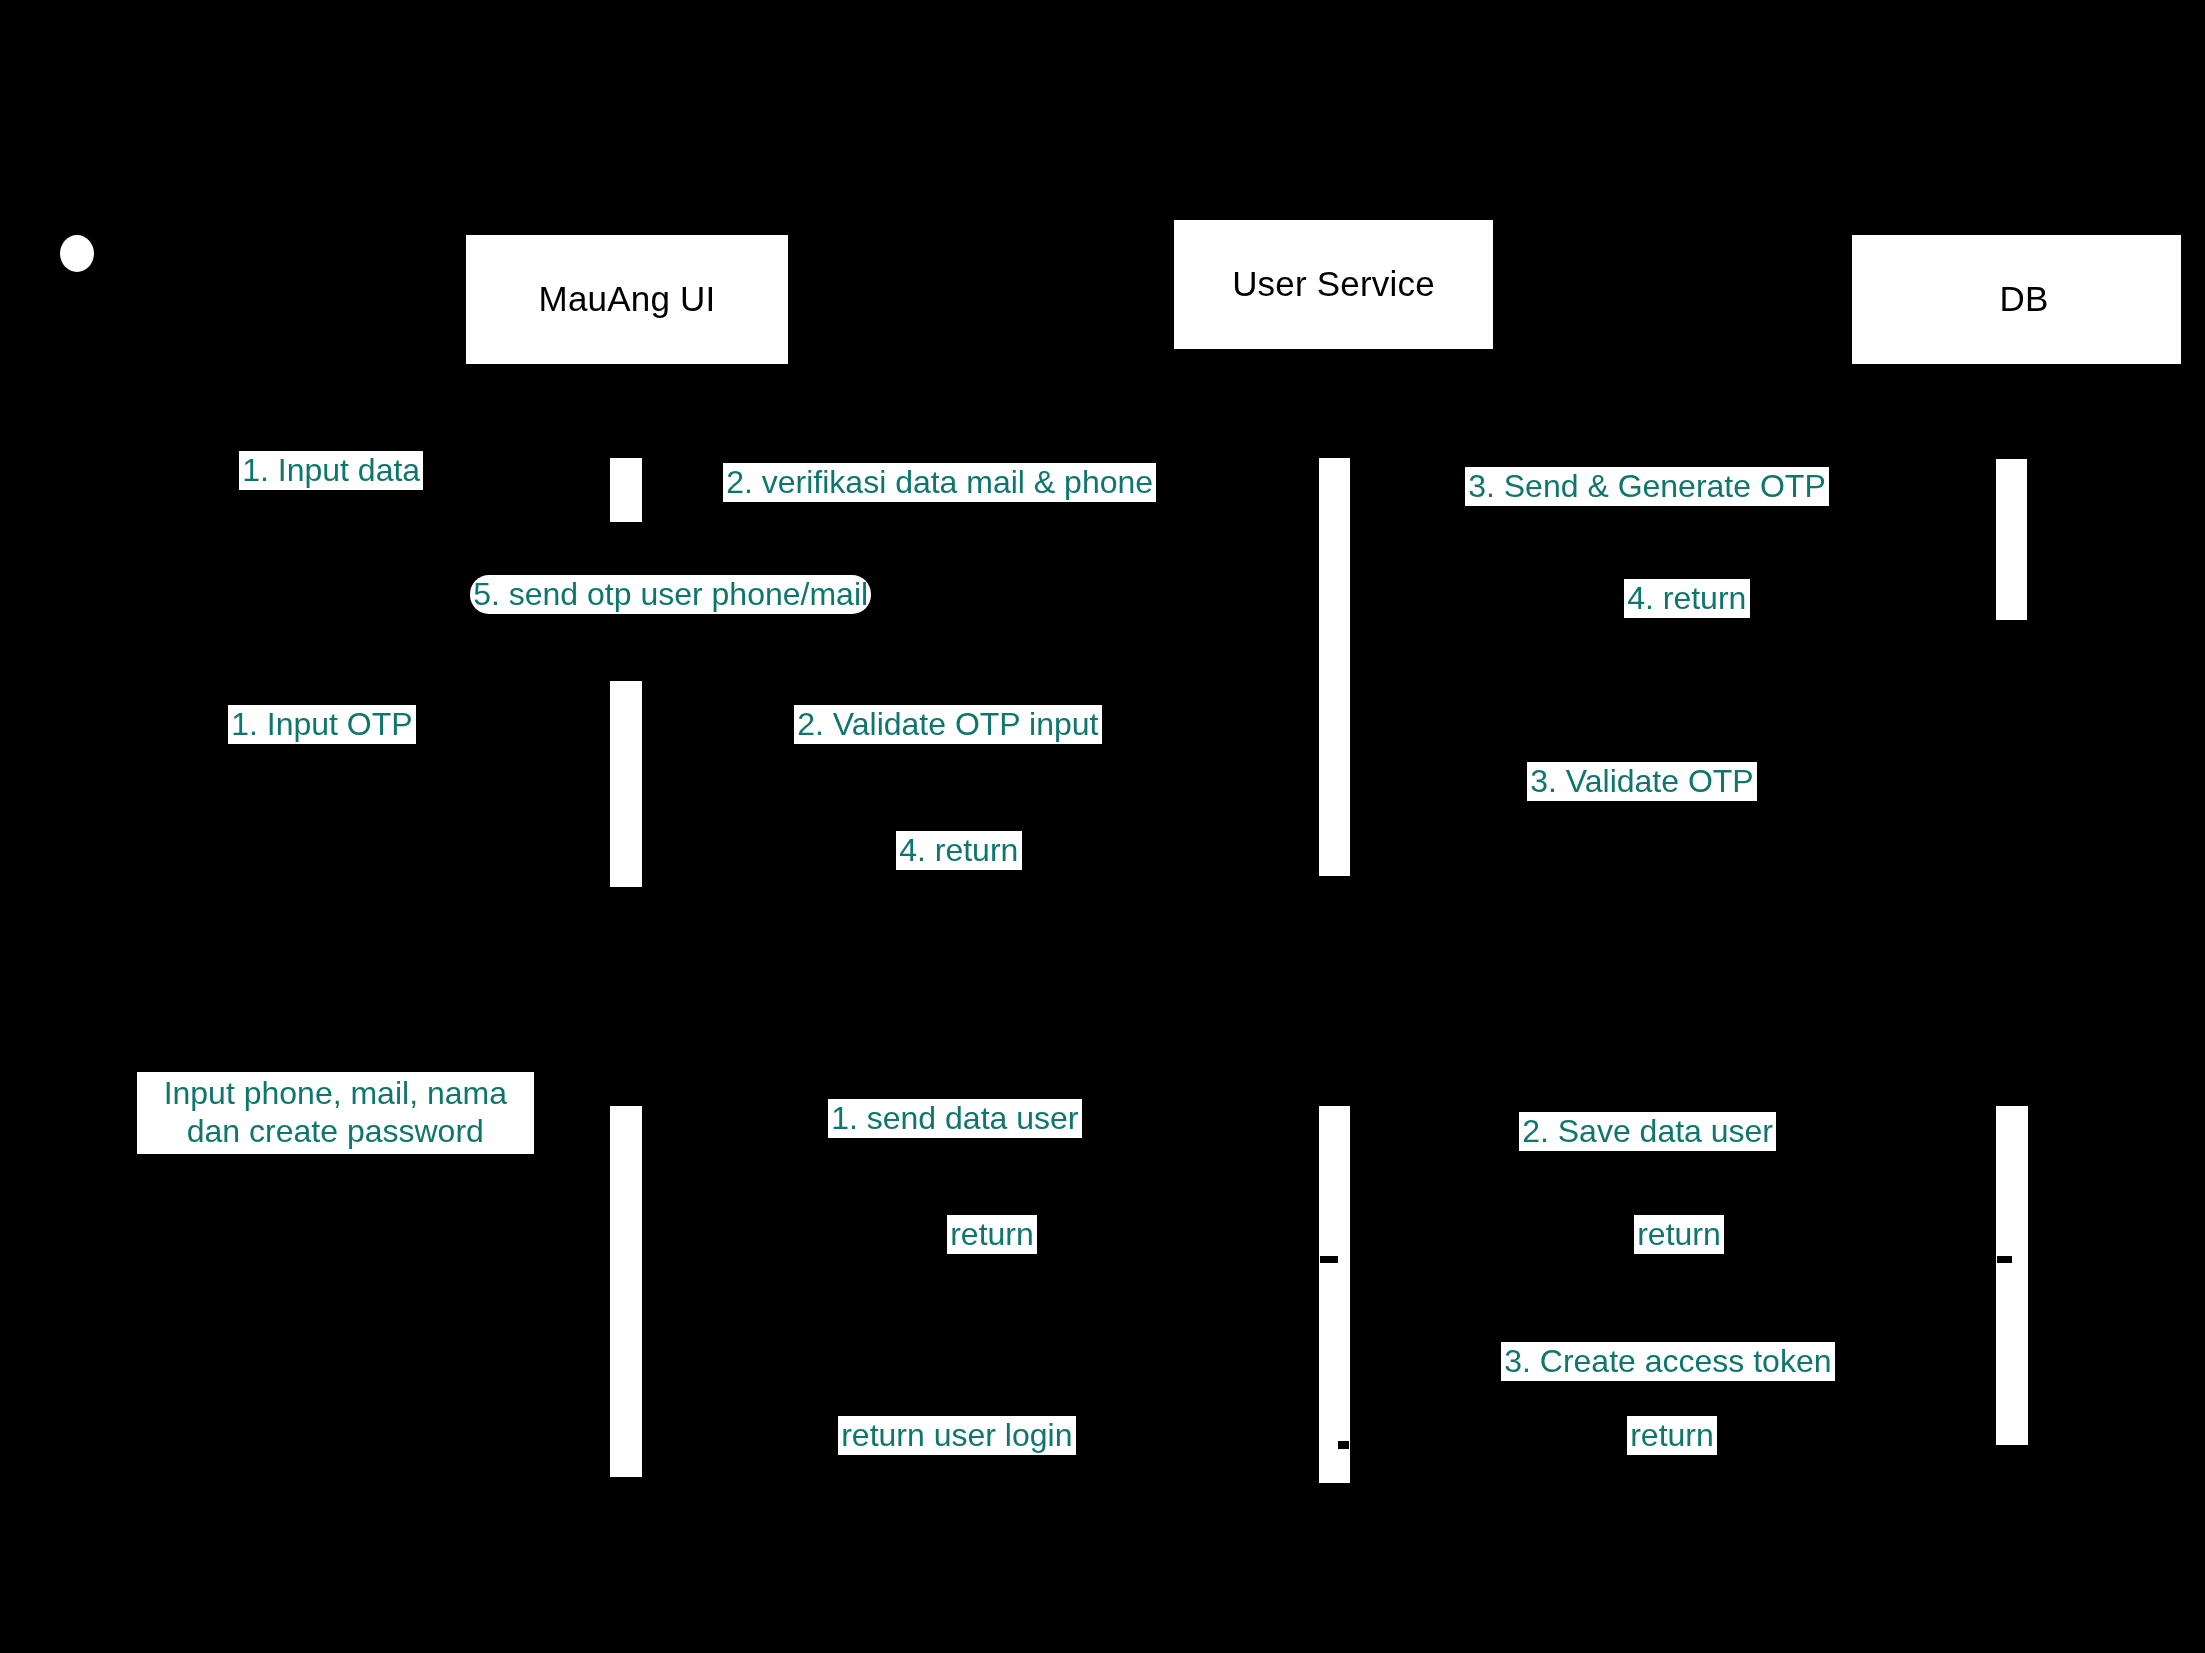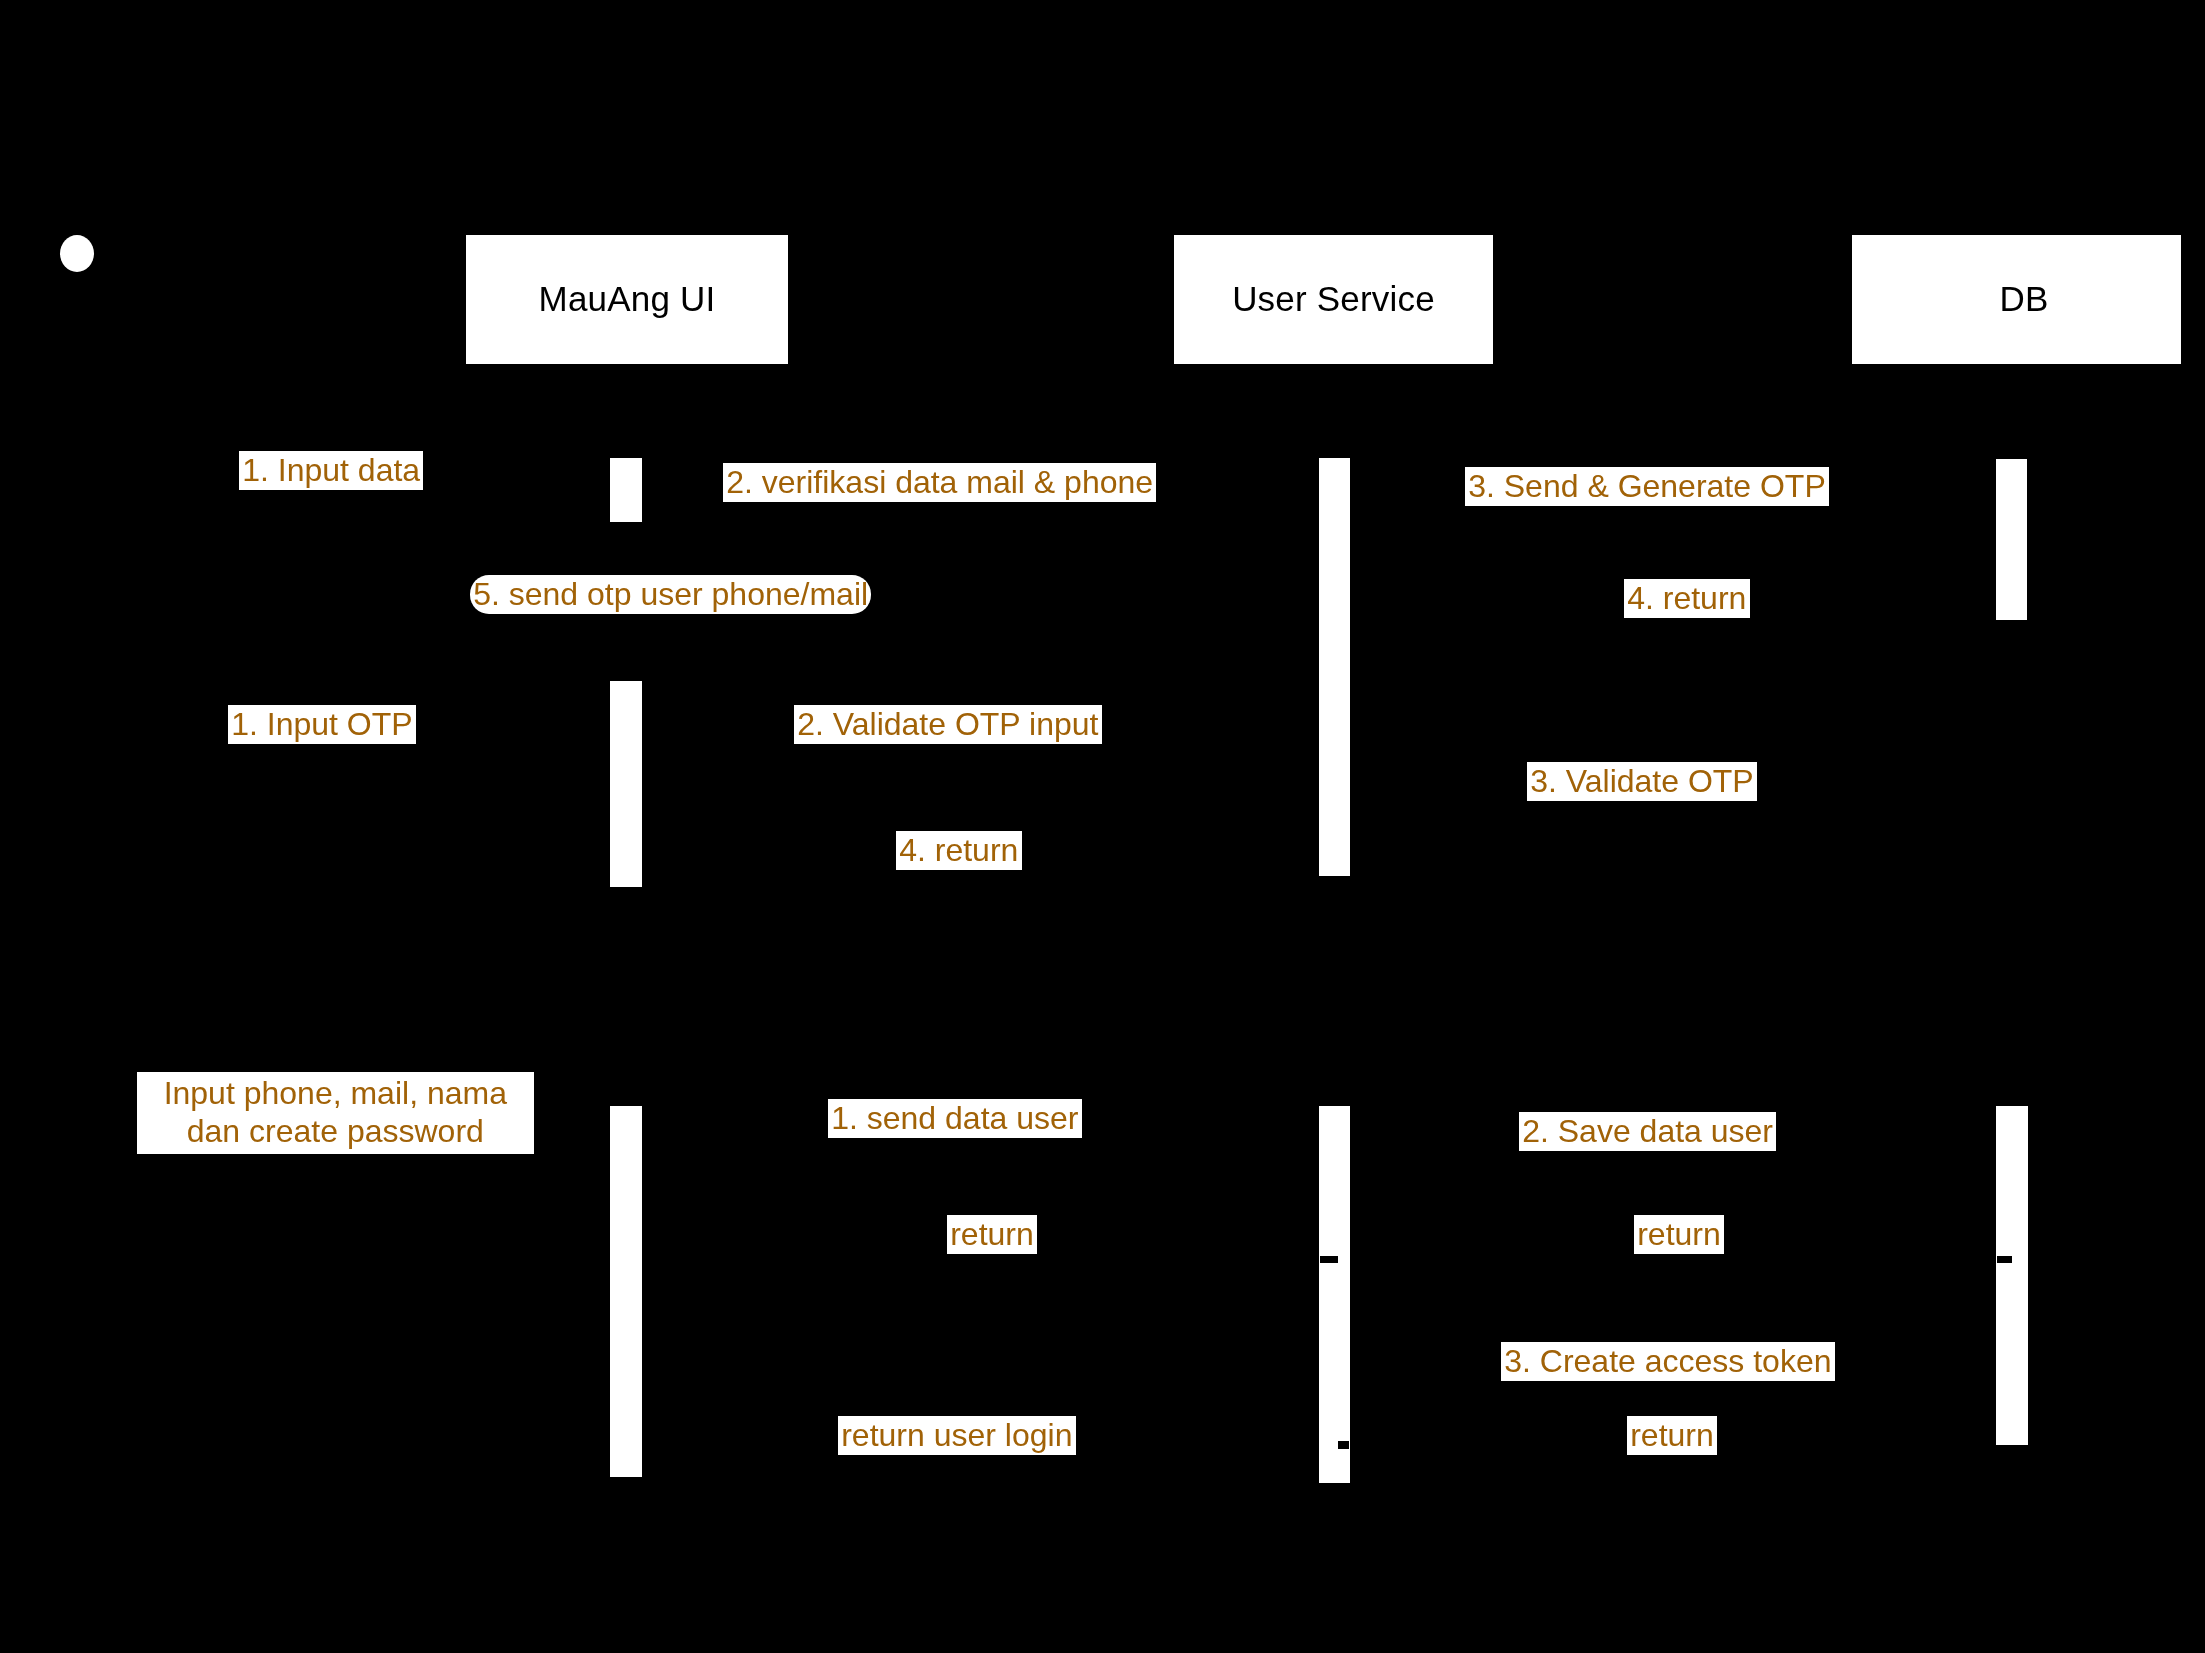--- a/index.html
+++ b/index.html
@@ -39,21 +39,21 @@
   
   .activation {
     position: absolute;
     background: #ffffff;
   }
 
   
   .msg {
     position: absolute;
     background: #ffffff;
-    color: #a16207;
+    color: #0f766e;
     font-size: 32px;
     line-height: 1.18;
     padding: 0.8px 3.2px;
     white-space: pre;
   }
   .msg.two-line {
     white-space: pre-line;
     text-align: center;
     padding: 3.2px 4.8px;
   }
@@ -80,21 +80,21 @@
 <body>
 
 <div id="canvas">
 
   <div class="actor-head" style="left:60px; top:235px; width:34px; height:37px;"></div>
 
   <div class="participant" style="left:466px; top:235px; width:322px; height:129px;">
     <span>MauAng UI</span>
   </div>
 
-  <div class="participant" style="left:1174px; top:235px; width:319px; height:129px;">
+  <div class="participant" style="left:1174px; top:220px; width:319px; height:129px;">
     <span>User Service</span>
   </div>
 
   <div class="participant" style="left:1852px; top:235px; width:314px; height:129px;padding-left:15px;">
     <span>DB</span>
   </div>
 
   <div class="activation" style="left:610px; top:458px; width:32px; height:64px;"></div>
 
   <div class="activation" style="left:1319px; top:458px; width:31px; height:418px;"></div>

